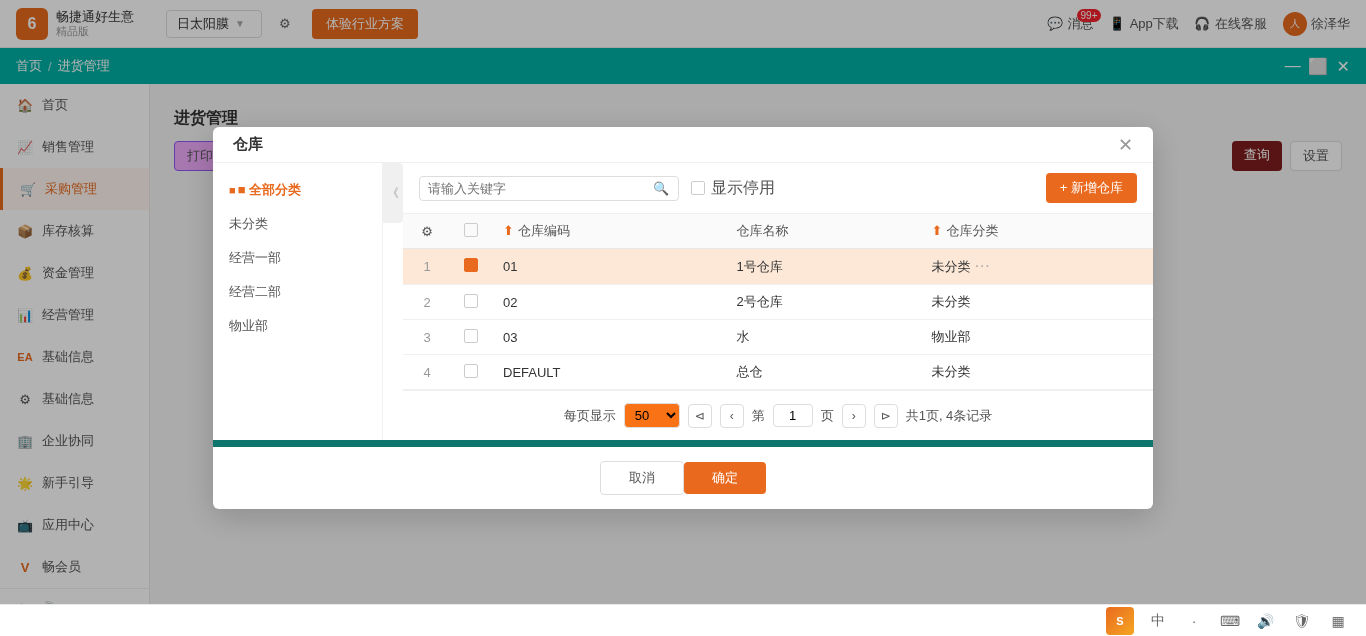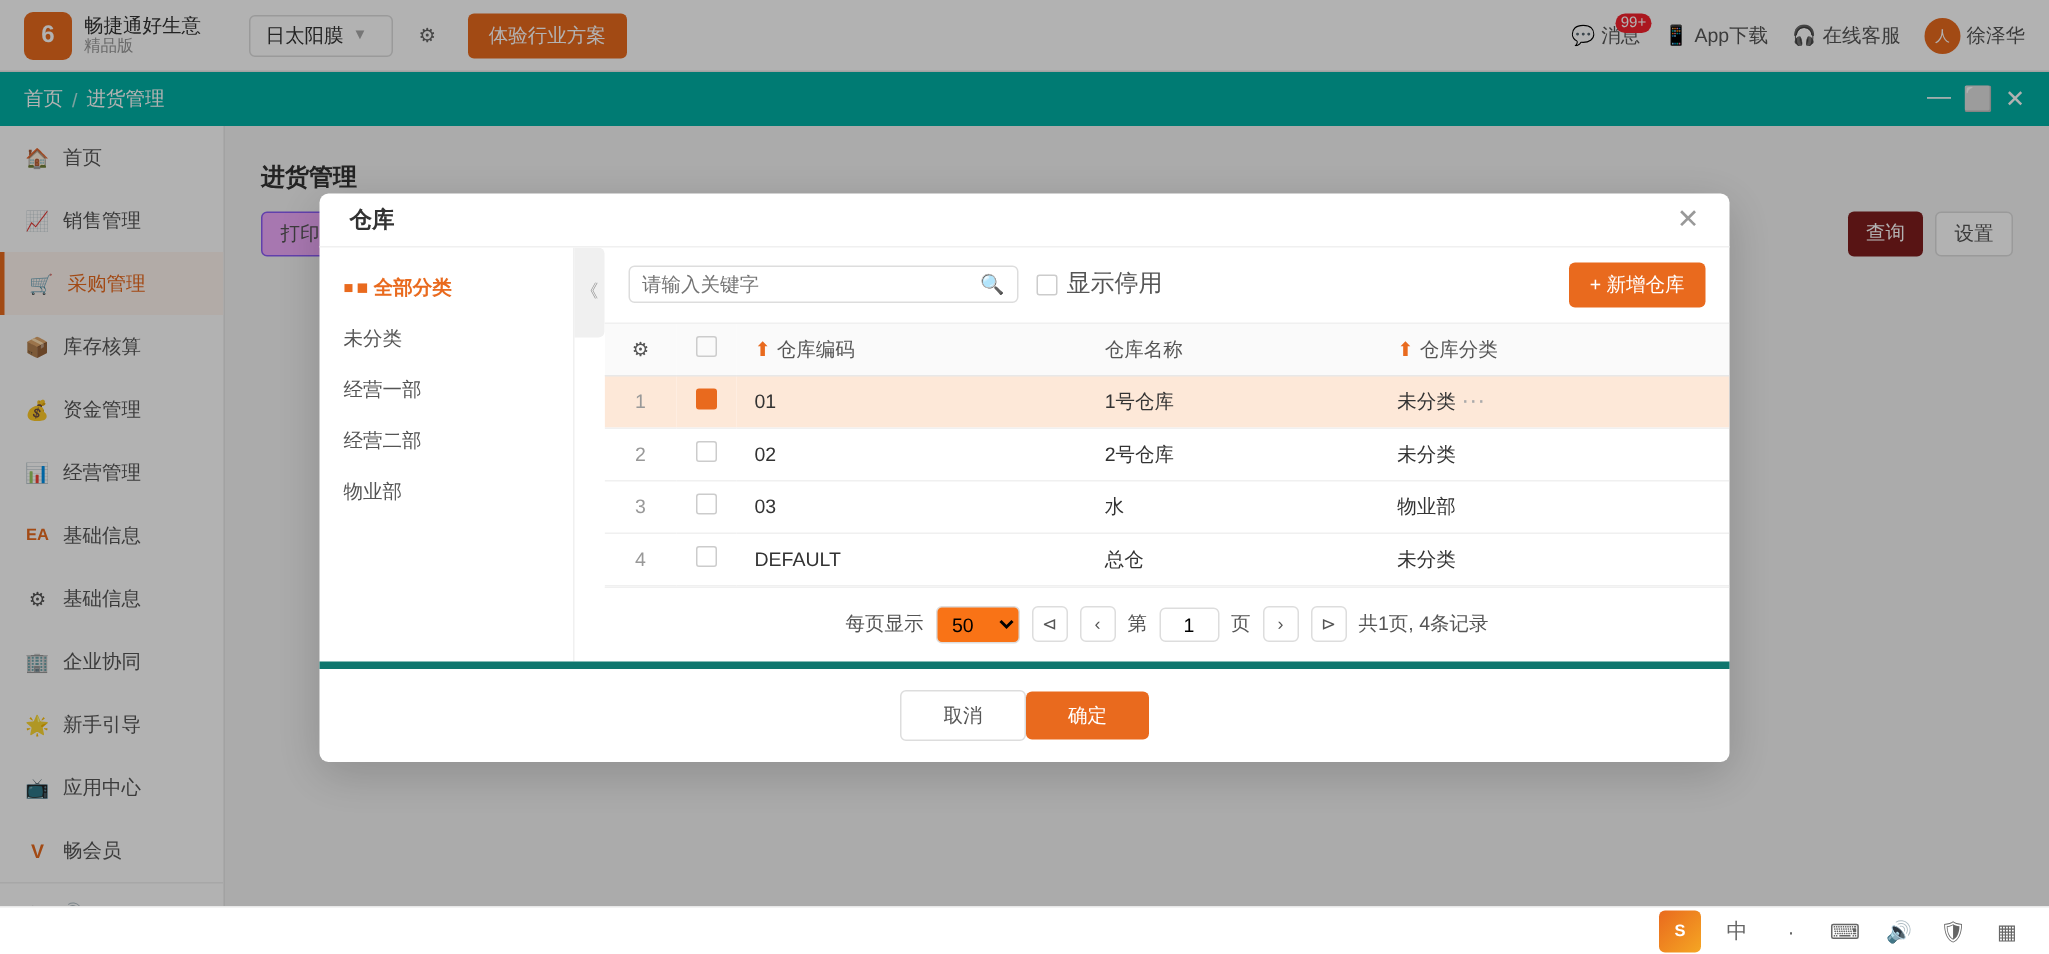--- a/index.html
+++ b/index.html
@@ -79,21 +79,21 @@
     .row-more { color: #aaa; font-size: 16px; cursor: pointer; }
 
     
     .pagination { display: flex; align-items: center; justify-content: center; padding: 12px 16px; gap: 8px; border-top: 1px solid #f0f0f0; font-size: 13px; color: #555; }
     .page-label { }
     .page-select { border: 1px solid #ddd; border-radius: 4px; padding: 3px 6px; font-size: 13px; background: #f97316; cursor: pointer; }
     .page-nav-btn { width: 24px; height: 24px; border: 1px solid #ddd; border-radius: 4px; background: #fff; cursor: pointer; display: flex; align-items: center; justify-content: center; color: #555; font-size: 12px; }
     .page-input { width: 40px; border: 1px solid #ddd; border-radius: 4px; padding: 3px 6px; text-align: center; font-size: 13px; }
 
     
-    .modal-footer { display: flex; align-items: center; justify-content: center; padding: 14px 36px; border-top: 5px solid #0f766e; }
+    .modal-footer { display: flex; align-items: center; justify-content: center; padding: 14px 36px; border-top: 7px solid #0f766e; }
     .cancel-btn { border: 1px solid #ddd; background: #fff; color: #555; border-radius: 4px; padding: 7px 28px; cursor: pointer; font-size: 13px; }
     .confirm-btn { background: #e96a1e; color: #fff; border: none; border-radius: 4px; padding: 7px 28px; cursor: pointer; font-size: 13px; }
 
     
     .bottom-bar { position: fixed; bottom: 0; left: 0; right: 0; height: 32px; background: #fff; border-top: 1px solid #e8e8e8; display: flex; align-items: center; justify-content: flex-end; padding: 0 16px; gap: 12px; z-index: 200; }
     .bottom-icon { width: 24px; height: 24px; display: flex; align-items: center; justify-content: center; cursor: pointer; color: #666; font-size: 14px; }
     .bottom-logo { width: 32px; height: 32px; background: #e96a1e; border-radius: 50%; display: flex; align-items: center; justify-content: center; color: #fff; font-weight: bold; font-size: 13px; }
 
     
     .page-content { padding: 12px; }

